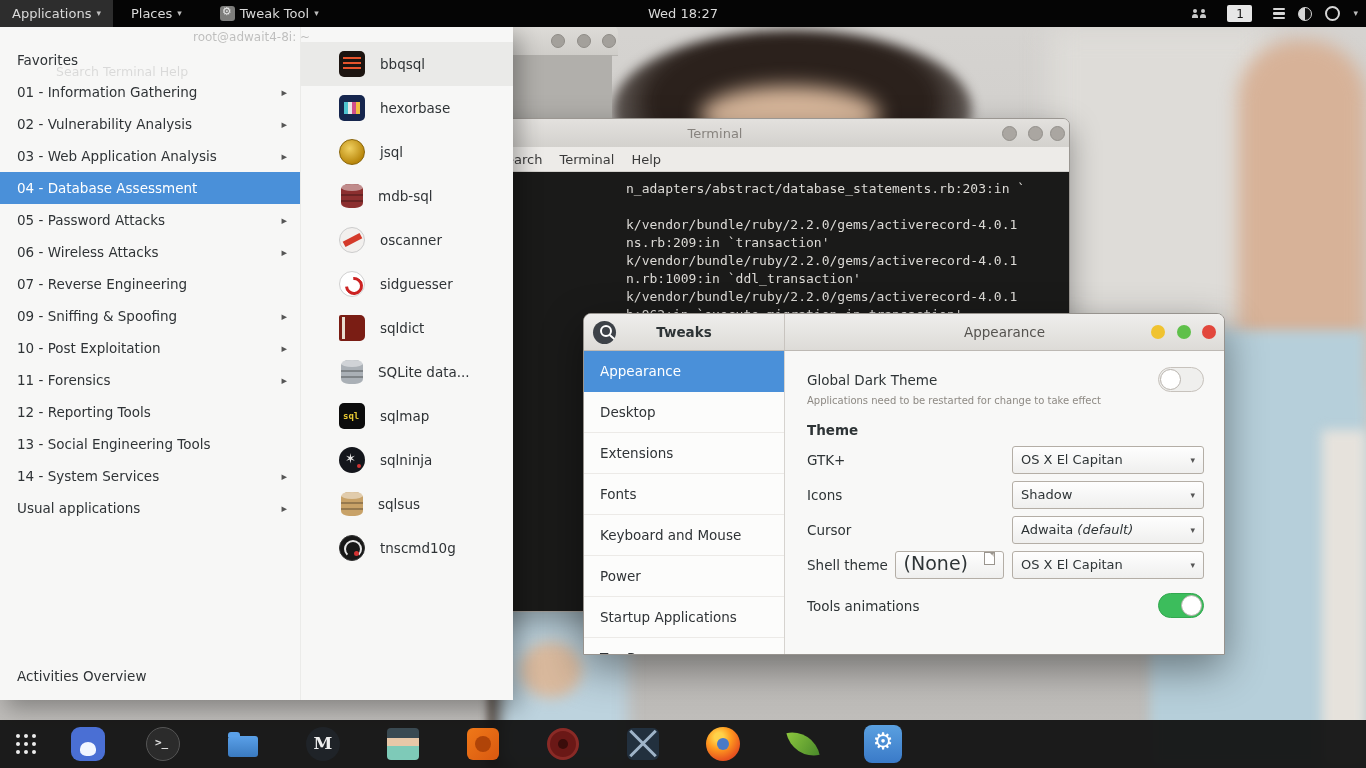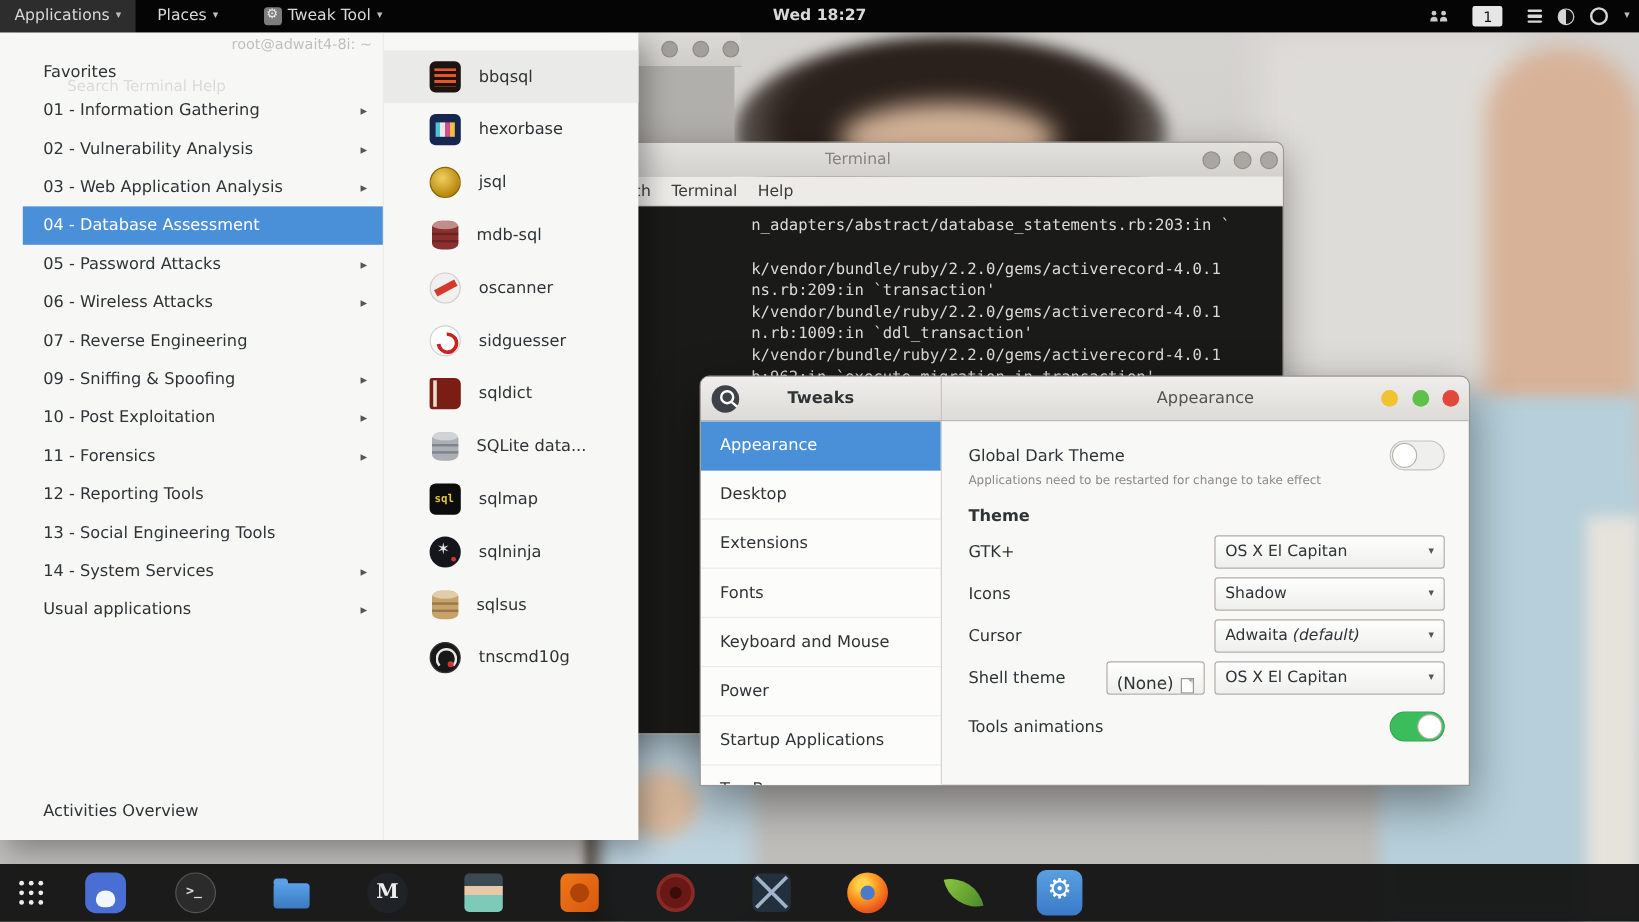--- a/index.html
+++ b/index.html
@@ -19,21 +19,21 @@
   .wall-light{left:1050px;top:27px;width:220px;height:300px;background:#dedcd8;filter:blur(14px);}
 
   
   #topbar{position:absolute;z-index:8;left:0;top:0;width:1366px;height:27px;background:#050505;
     display:flex;align-items:center;color:#d9d9d9;font-size:13px;}
   .tb-btn{height:27px;display:flex;align-items:center;gap:5px;padding:0 12px;cursor:default;}
   .tb-btn.active{background:rgba(255,255,255,.16);}
   .tb-caret{font-size:9px;color:#bdbdbd;line-height:1;}
   .tweak-ic{width:15px;height:15px;border-radius:3px;background:#7d7d7b;position:relative;}
   .tweak-ic::after{content:"⚙";position:absolute;left:2px;top:-1px;font-size:11px;color:#e8e8e8;}
-  #clock{position:absolute;left:0;right:0;text-align:center;pointer-events:none;font-weight:bold;}
+  #clock{position:absolute;left:0;right:0;text-align:center;pointer-events:none;}
   #tb-right{position:absolute;right:8px;top:0;height:27px;display:flex;align-items:center;gap:13px;}
   .person{width:6px;height:4px;border-radius:3px 3px 0 0;background:#c9c9c9;position:relative;margin-top:5px;}
   .person::before{content:"";position:absolute;top:-5px;left:1px;width:4px;height:4px;border-radius:50%;background:#c9c9c9;}
   .persons{display:flex;gap:2px;}
   .ws-box{min-width:13px;padding:0 6px;height:17px;background:#e6e6e6;color:#111;border-radius:2px;
     display:flex;align-items:center;justify-content:center;font-size:12px;margin:0 8px;}
   .ind-layers{display:flex;flex-direction:column;gap:2px;}
   .ind-layers i{display:block;width:12px;height:2.5px;background:#d6d6d6;border-radius:1px;}
   .ind-contrast{width:12px;height:12px;border-radius:50%;border:1px solid #d6d6d6;background:linear-gradient(90deg,#d6d6d6 50%,#111 50%);}
   .ind-ring{width:11px;height:11px;border-radius:50%;border:2px solid #d6d6d6;}
@@ -60,21 +60,21 @@
   .term-pre{position:absolute;left:265px;top:8px;margin:0;white-space:pre;
     font:13px/18px "DejaVu Sans Mono","Liberation Mono",monospace;color:#dcdad6;}
 
   
   .ghost{position:absolute;z-index:6;color:#2e2e2e;pointer-events:none;}
   #ghost-title{left:193px;top:30px;font-size:12px;opacity:.28;}
   #ghost-menubar{left:56px;top:64px;font-size:12.5px;opacity:.14;}
 
   
   #menu{position:absolute;z-index:5;left:0;top:27px;width:513px;height:673px;background:#f7f7f6;
-    box-shadow:6px 8px 22px rgba(0,0,0,.32);display:flex;padding-left:19px;}
+    box-shadow:6px 8px 22px rgba(0,0,0,.32);display:flex;}
   #menu-left{width:300px;padding-top:17px;box-sizing:border-box;position:relative;}
   .m-row{height:32px;display:flex;align-items:center;font-size:13.5px;color:#2f3336;cursor:default;}
   .m-row .lbl{padding-left:17px;flex:1;}
   .m-row .arr{padding-right:13px;font-size:11px;color:#555;}
   .m-row.sel{background:#4a90d9;color:#fff;}
   .m-row.sel .arr{color:#fff;}
   #activities{position:absolute;left:17px;bottom:16px;font-size:13.5px;font-weight:500;color:#2f3336;}
   #menu-tools{width:213px;border-left:1px solid #ebebe9;padding-top:15px;box-sizing:border-box;}
   .t-row{height:44px;display:flex;align-items:center;gap:15px;padding-left:38px;font-size:13.5px;color:#2f3336;}
   .t-row.hover{background:#eaeae8;}
@@ -135,22 +135,22 @@
   .note{font-size:10px;color:#8d8983;margin-top:3px;}
   .sect{font-weight:bold;margin:16px 0 4px 0;}
   .c-row{display:flex;align-items:center;height:35px;}
   .c-row .c-lbl{flex:1;}
   .combo{width:192px;height:28px;box-sizing:border-box;display:flex;align-items:center;justify-content:space-between;
     padding:0 8px;background:linear-gradient(#fefefe,#efefee);border:1px solid #b4aea6;border-radius:3px;
     font-size:13px;color:#2e3436;}
   .combo .cv{white-space:nowrap;overflow:hidden;}
   .combo .ca{font-size:9px;color:#555;margin-left:6px;}
   .it{font-style:italic;}
-  .none-btn{height:28px;box-sizing:border-box;display:flex;align-items:flex-end;gap:6px;padding:0 8px;margin-right:8px;
-    background:linear-gradient(#fefefe,#efefee);border:1px solid #b4aea6;border-radius:3px;font-size:14px;color:#2e3436;}
+  .none-btn{height:28px;box-sizing:border-box;display:flex;align-items:flex-start;gap:16px;padding:0 8px;margin-right:8px;
+    background:linear-gradient(#fefefe,#efefee);border:1px solid #b4aea6;border-radius:3px;font-size:19px;color:#2e3436;}
   .doc{width:9px;height:11px;background:#fff;border:1px solid #9a958e;position:relative;}
   .doc::before{content:"";position:absolute;right:0;top:0;border:2px solid transparent;border-top-color:#9a958e;border-right-color:#cfcac3;}
   .toggle{width:46px;height:25px;border-radius:13px;border:1px solid #c7c2bc;background:#efefed;position:relative;box-sizing:border-box;flex:none;}
   .toggle .knob{position:absolute;top:1px;left:1px;width:21px;height:21px;border-radius:50%;background:#fff;border:1px solid #b8b3ad;box-sizing:border-box;}
   .toggle.on{background:#3cbd5c;border-color:#33a850;}
   .toggle.on .knob{left:auto;right:1px;}
 
   
   #dock{position:absolute;z-index:7;left:0;bottom:0;width:1366px;height:48px;background:rgba(18,18,18,.95);
     display:flex;align-items:center;gap:40px;padding-left:6px;box-sizing:border-box;}

